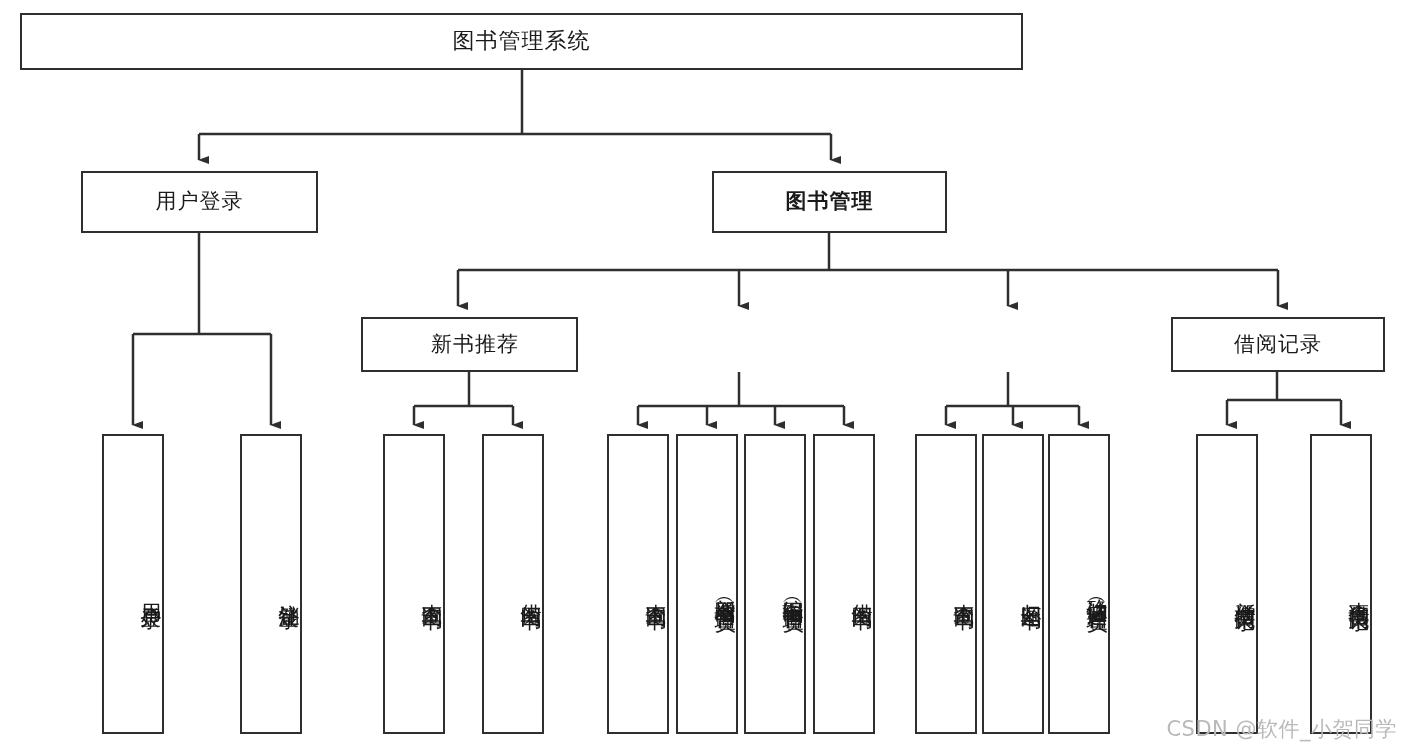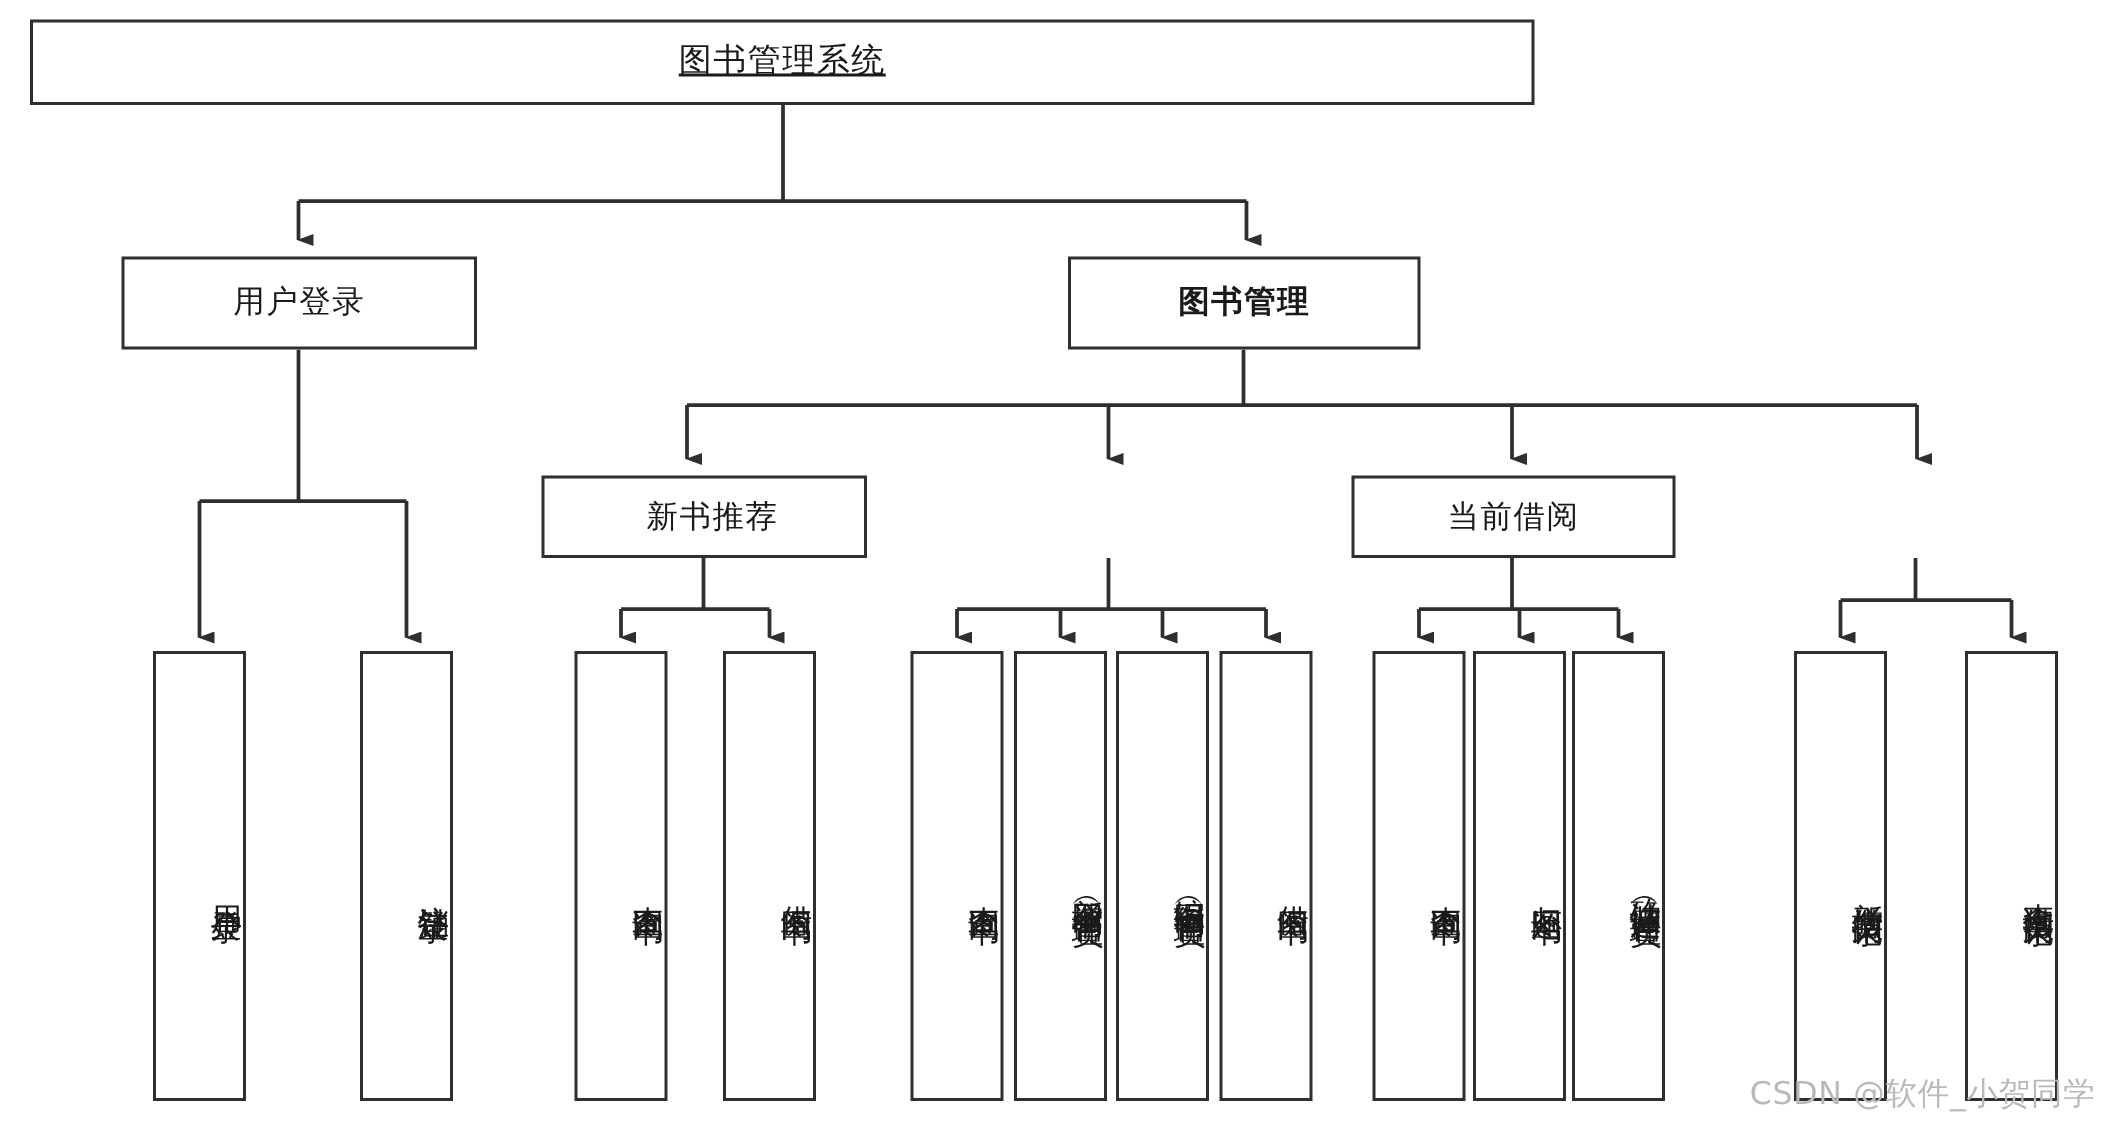--- a/index.html
+++ b/index.html
@@ -119,36 +119,36 @@
       <path d="M1013,406 L1013,425" marker-end="url(#arrow)"></path>
       <path d="M1079,406 L1079,425" marker-end="url(#arrow)"></path>
 
       <path d="M1277,372 L1277,400"></path>
       <path d="M1227,400 L1341,400"></path>
       <path d="M1227,400 L1227,425" marker-end="url(#arrow)"></path>
       <path d="M1341,400 L1341,425" marker-end="url(#arrow)"></path>
     </g>
   </svg>
 
-  <div class="node h root" style="left:20px; top:13px; width:1003px; height:57px;text-decoration:underline;">
+  <div class="node h root" style="left:20px; top:13px; width:1003px; height:57px;">
     <span>图书管理系统</span>
   </div>
 
   <div class="node h" style="left:81px; top:171px; width:237px; height:62px;">
     <span>用户登录</span>
   </div>
   <div class="node h" style="left:712px; top:171px; width:235px; height:62px;font-weight:bold;">
     <span>图书管理</span>
   </div>
 
   <div class="node h" style="left:361px; top:317px; width:217px; height:55px;padding-left:11px;">
     <span>新书推荐</span>
   </div>
-  <div class="node h" style="left:901px; top:317px; width:216px; height:55px;">
-    <span>当前借阅</span>
+  <div class="node h" style="left:1171px; top:317px; width:214px; height:55px;">
+    <span>借阅记录</span>
   </div>
 
   <div class="node v" style="left:102px; top:434px; width:62px; height:300px;">
     <span>用户登录</span>
   </div>
   <div class="node v" style="left:240px; top:434px; width:62px; height:300px;">
     <span>注销登录</span>
   </div>
 
   <div class="node v" style="left:383px; top:434px; width:62px; height:300px;">

